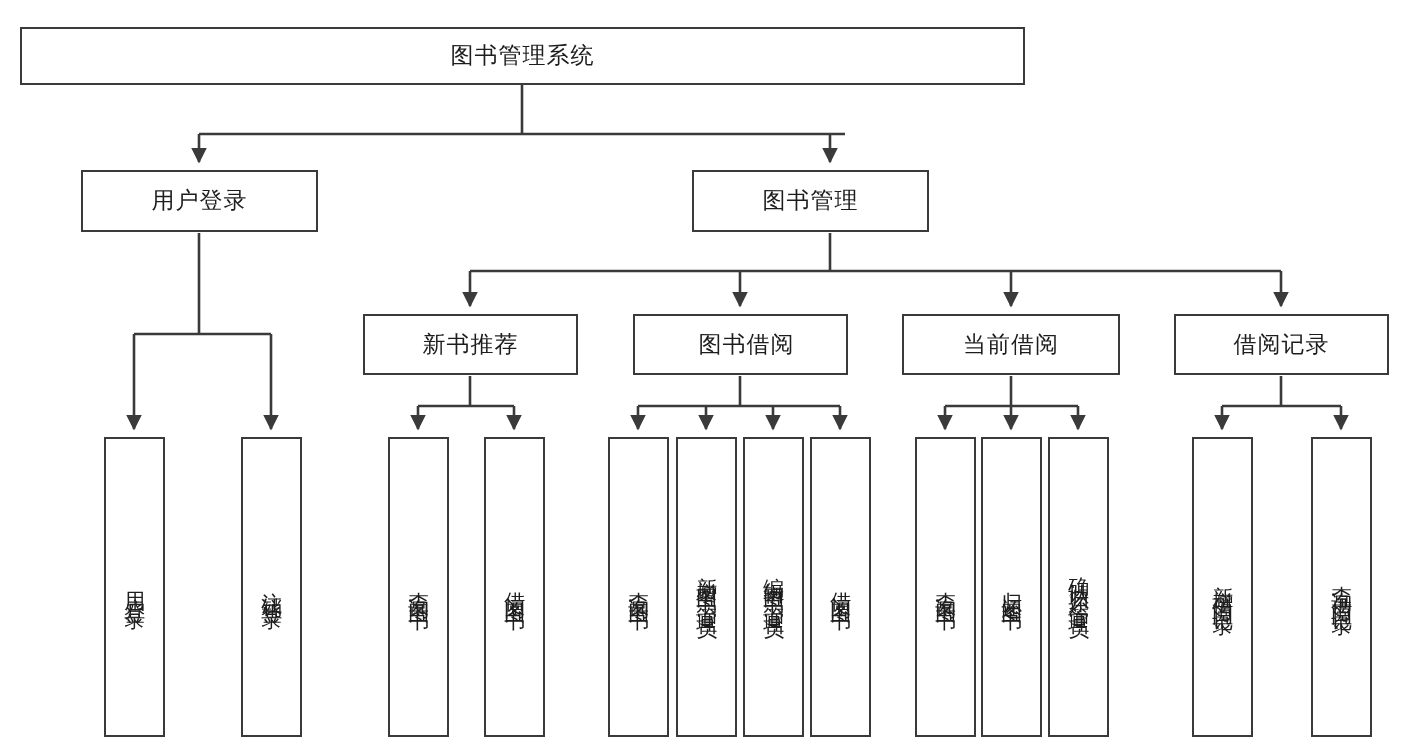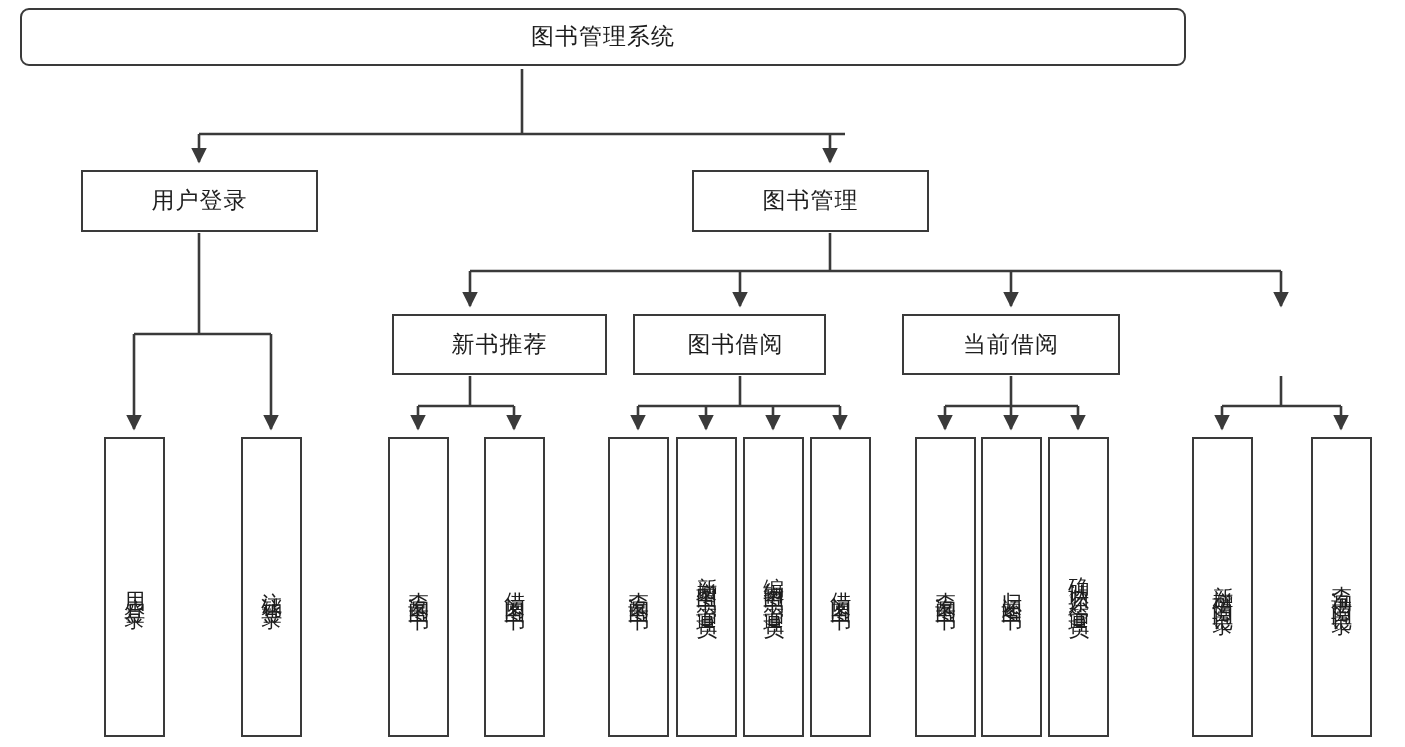--- a/index.html
+++ b/index.html
@@ -115,39 +115,42 @@
       <path d="M 1011 406 L 1011 429" marker-end="url(#arrow)"></path>
       <path d="M 1078 406 L 1078 429" marker-end="url(#arrow)"></path>
 
       <path d="M 1281 376 L 1281 406"></path>
       <path d="M 1222 406 L 1341 406"></path>
       <path d="M 1222 406 L 1222 429" marker-end="url(#arrow)"></path>
       <path d="M 1341 406 L 1341 429" marker-end="url(#arrow)"></path>
     </g>
   </svg>
 
-  <div class="node horiz root" style="left:20px;top:8px;width:1166px;height:58px;border-radius:9px;">
+  <div class="node horiz root" style="left:20px;top:27px;width:1005px;height:58px;">
     <span>图书管理系统</span>
   </div>
 
   <div class="node horiz" style="left:81px;top:170px;width:237px;height:62px;">
     <span>用户登录</span>
   </div>
   <div class="node horiz" style="left:692px;top:170px;width:237px;height:62px;">
     <span>图书管理</span>
   </div>
 
-  <div class="node horiz" style="left:363px;top:314px;width:215px;height:61px;margin-left:29px;">
+  <div class="node horiz" style="left:363px;top:314px;width:215px;height:61px;">
     <span>新书推荐</span>
   </div>
-  <div class="node horiz" style="left:633px;top:314px;width:193px;height:61px;padding-left:12px;">
+  <div class="node horiz" style="left:633px;top:314px;width:215px;height:61px;padding-left:12px;">
     <span>图书借阅</span>
   </div>
   <div class="node horiz" style="left:902px;top:314px;width:218px;height:61px;align-items:center;">
     <span>当前借阅</span>
+  </div>
+  <div class="node horiz" style="left:1174px;top:314px;width:215px;height:61px;">
+    <span>借阅记录</span>
   </div>
 
   <div class="node vert" style="left:104px;top:437px;width:61px;height:300px;">
     <span class="vtext">用户登录</span>
   </div>
   <div class="node vert" style="left:241px;top:437px;width:61px;height:300px;">
     <span class="vtext">注销登录</span>
   </div>
 
   <div class="node vert" style="left:388px;top:437px;width:61px;height:300px;">

